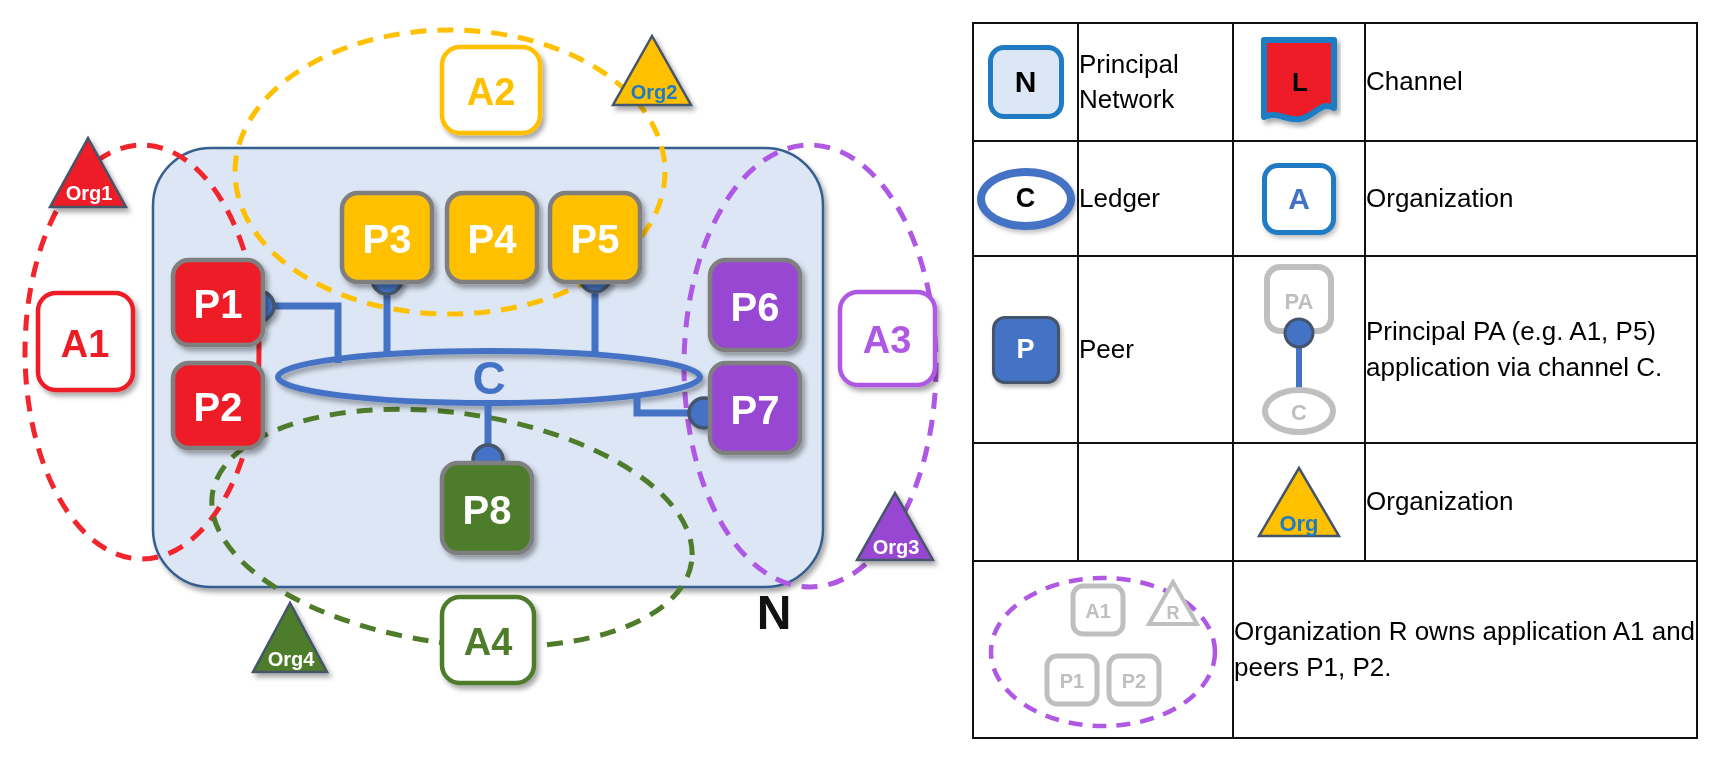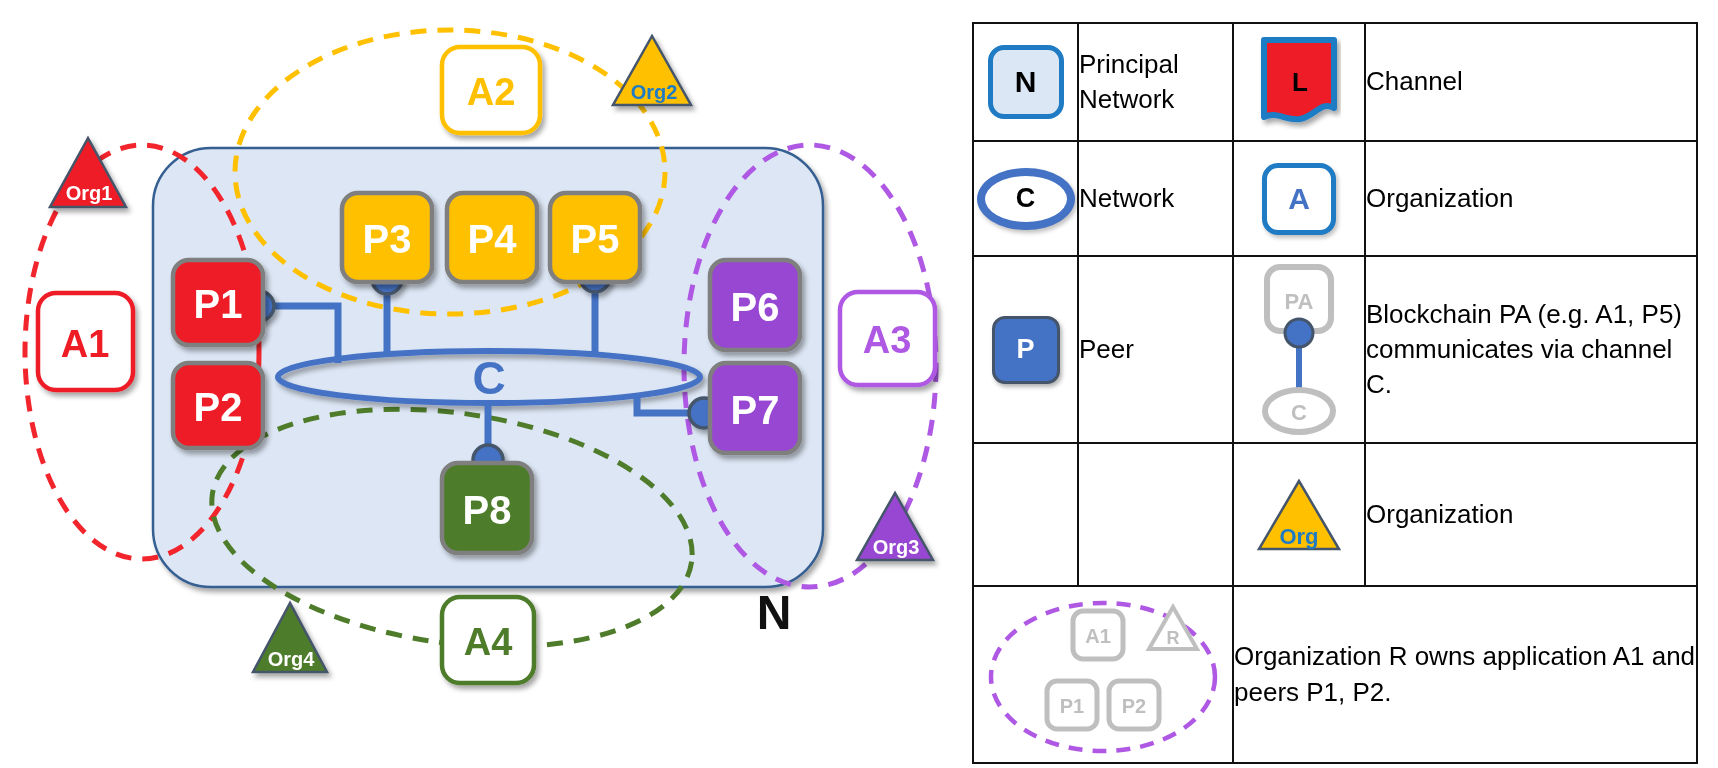--- a/index.html
+++ b/index.html
@@ -124,44 +124,44 @@
           <path d="M7 6 H77 V74 C65 66 57 83 43 85 C29 87 20 77 7 83 Z" fill="#EE1C25" stroke="#1F7BC4" stroke-width="6" stroke-linejoin="round" filter="url(#ds)"></path>
           <text x="43" y="48" text-anchor="middle" dominant-baseline="central" font-size="26" font-weight="bold" fill="#000">L</text>
         </svg>
       </td>
       <td class="label-cell">Channel</td>
     </tr>
     <tr style="height:115px">
       <td class="icon-cell">
         <div class="chip c-chip">C</div>
       </td>
-      <td class="label-cell">Network</td>
+      <td class="label-cell">Ledger</td>
       <td class="icon-cell">
         <div class="chip a-chip">A</div>
       </td>
       <td class="label-cell">Organization</td>
     </tr>
     <tr style="height:187px">
       <td class="icon-cell">
         <div class="chip p-chip">P</div>
       </td>
       <td class="label-cell">Peer</td>
       <td class="icon-cell">
         <svg width="130" height="178" viewBox="0 0 130 178">
           <rect x="33" y="6" width="64" height="64" rx="13" fill="#fff" stroke="#BFBFBF" stroke-width="6"></rect>
           <text x="65" y="40" text-anchor="middle" dominant-baseline="central" font-size="22" font-weight="bold" fill="#BFBFBF">PA</text>
           <line x1="65" y1="70" x2="65" y2="138" stroke="#4472C4" stroke-width="6"></line>
           <circle cx="65" cy="72" r="14" fill="#4472C4" stroke="#44546A" stroke-width="3"></circle>
           <ellipse cx="65" cy="150" rx="34" ry="21" fill="#fff" stroke="#BFBFBF" stroke-width="6"></ellipse>
           <text x="65" y="151" text-anchor="middle" dominant-baseline="central" font-size="22" font-weight="bold" fill="#BFBFBF">C</text>
         </svg>
       </td>
-      <td class="label-cell">Blockchain PA (e.g. A1, P5) communicates via channel C.</td>
+      <td class="label-cell">Principal PA (e.g. A1, P5) application via channel C.</td>
     </tr>
-    <tr style="height:143px">
+    <tr style="height:118px">
       <td class="icon-cell"></td>
       <td class="label-cell"></td>
       <td class="icon-cell">
         <svg width="92" height="78" viewBox="0 0 92 78">
           <polygon points="46,5 6,73 86,73" fill="#FFC000" stroke="#44546A" stroke-width="2.5"></polygon>
           <text x="46" y="60" text-anchor="middle" dominant-baseline="central" font-size="22" font-weight="bold" fill="#1F7BC4">Org</text>
         </svg>
       </td>
       <td class="label-cell">Organization</td>
     </tr>

